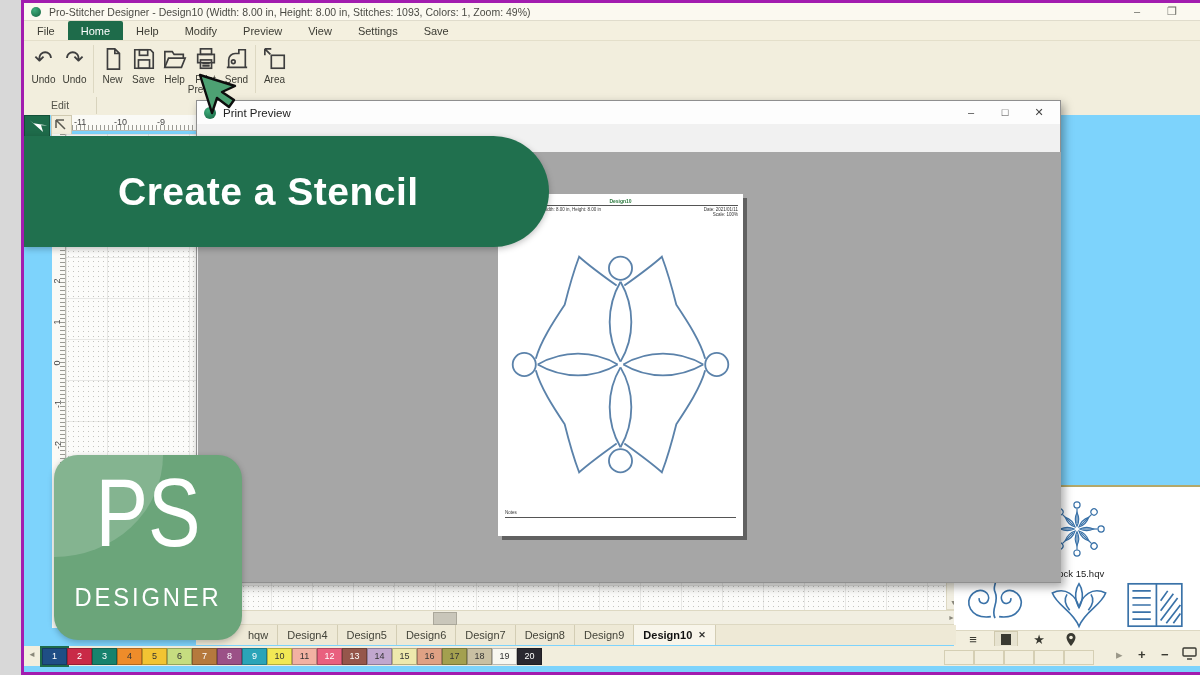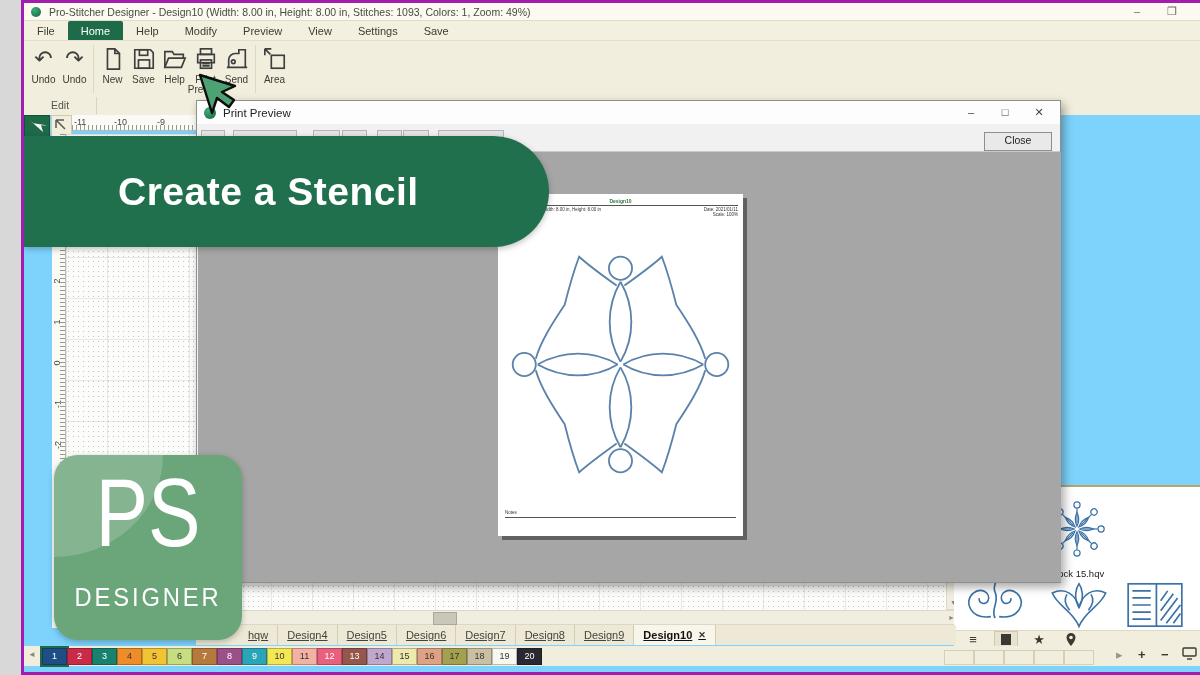--- a/index.html
+++ b/index.html
@@ -89,21 +89,21 @@
   .thumb .tlabel{font-size:9.5px;text-align:center;color:#222;margin-top:1px;white-space:nowrap;}
   .thumb.selected .timg{background:#8cbcab;}
   .thumb.selected .tlabel{background:#1b6b4a;color:#fff;}
   .iconrow{left:930px;top:627px;width:268px;height:20px;background:#f2eedd;border-top:1px solid #ddd8c2;
            display:flex;align-items:center;gap:10px;padding-left:8px;color:#3a3a32;z-index:2;}
   .iconbtn{width:22px;height:17px;text-align:center;font-size:13px;line-height:16px;}
   .iconbtn.sel{background:#e7e3d0;border:1px solid #cfc9ae;}
 
   
   .tabbar{left:172px;top:622px;width:760px;height:20px;background:#eee9d6;display:flex;font-size:11px;color:#44443a;z-index:3;}
-  .tab{padding:3px 9px;border-right:1px solid #d3cdb4;display:flex;align-items:center;gap:6px;line-height:13px;text-decoration:underline;}
+  .tab{padding:3px 9px;border-right:1px solid #d3cdb4;display:flex;align-items:center;gap:6px;line-height:13px;}
   .tab:first-child{padding-left:52px;}
   .tab.active{background:#f8f5ea;font-weight:bold;color:#111;}
   .tabx{font-size:9px;color:#333;}
   .palrow{left:0;top:643px;width:1200px;height:20px;background:#f2eedd;z-index:2;}
   .palback{position:absolute;left:4px;top:4px;font-size:8px;color:#8a887a;}
   .swatch{position:absolute;top:2px;width:23px;height:15px;font-size:9px;text-align:center;
           line-height:15px;border:1px solid rgba(0,0,0,.25);}
   .swatch.selected{outline:2px solid #1e6b4a;outline-offset:0;}
   .ecell{position:absolute;top:4px;width:28px;height:13px;background:#f2eedd;border:1px solid #d5cfb4;}
   .bctl{position:absolute;top:1px;font-size:13px;color:#3a3a32;}
@@ -407,30 +407,20 @@
 
 
   <div class="abs dialog">
     <div class="abs dtitle">
       <span class="ddot"></span>
       <span>Print Preview</span>
     </div>
     <div class="dctrl" style="right:72px">–</div>
     <div class="dctrl" style="right:38px">□</div>
     <div class="dctrl" style="right:4px">✕</div>
-    <div class="abs dtoolbar">
-      <div class="ghostbtn" style="left:4px;width:22px"></div>
-      <div class="ghostbtn" style="left:36px;width:62px"></div>
-      <div class="ghostbtn" style="left:116px;width:25px"></div>
-      <div class="ghostbtn" style="left:145px;width:23px"></div>
-      <div class="ghostbtn" style="left:180px;width:23px"></div>
-      <div class="ghostbtn" style="left:206px;width:24px"></div>
-      <div class="ghostbtn" style="left:241px;width:64px"></div>
-      <div class="closebtn">Close</div>
-    </div>
     <div class="abs dcontent">
       <div class="page">
         <div class="ptitle">Design10</div>
         <div class="phead">
           <span>Colors: 1, Items: 1,  Width: 8.00 in, Height: 8.00 in</span>
           <span style="text-align:right">
             <span>Date: 2021/01/11</span><br>
             <span>Scale: 100%</span>
           </span>
         </div>

